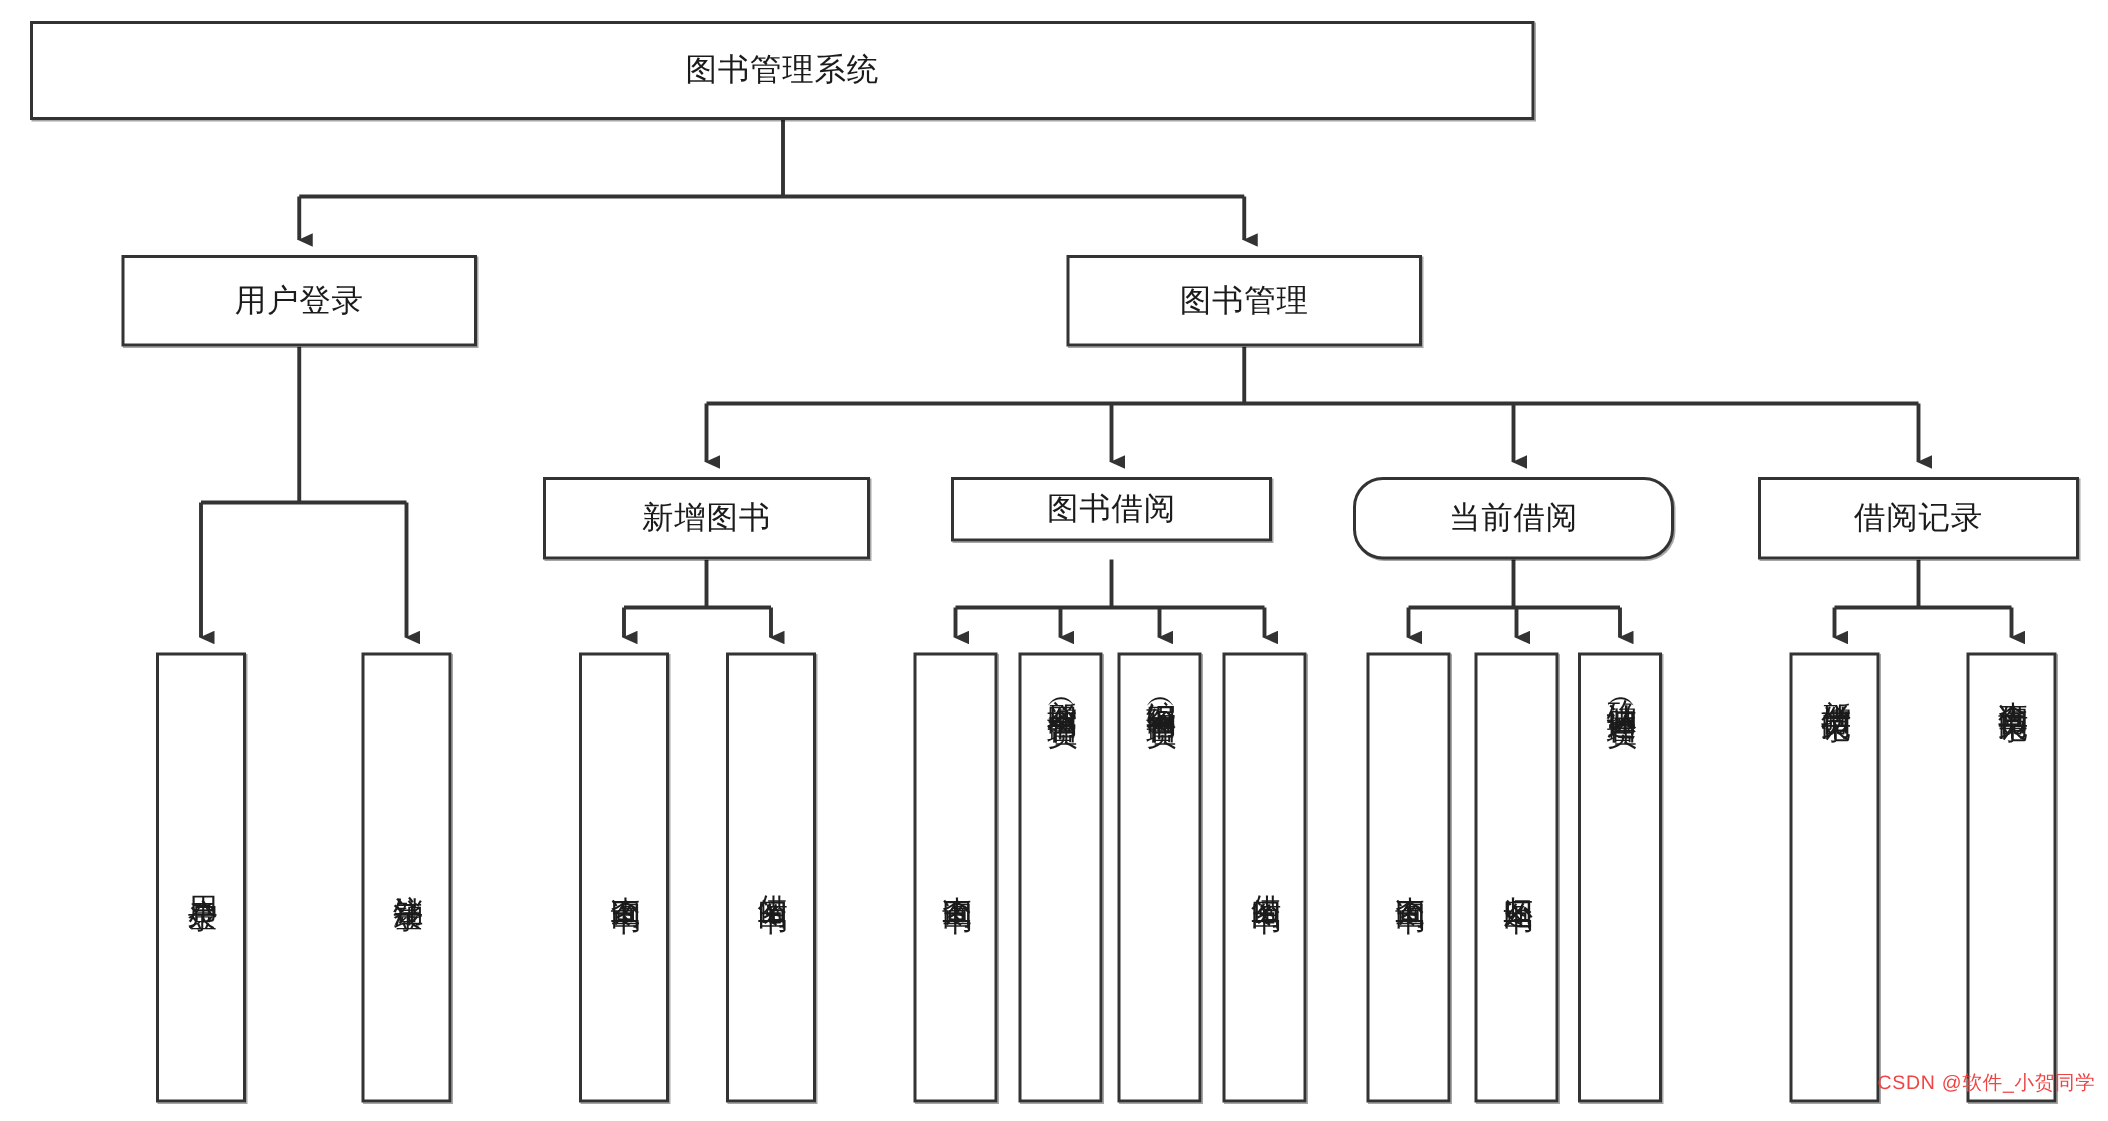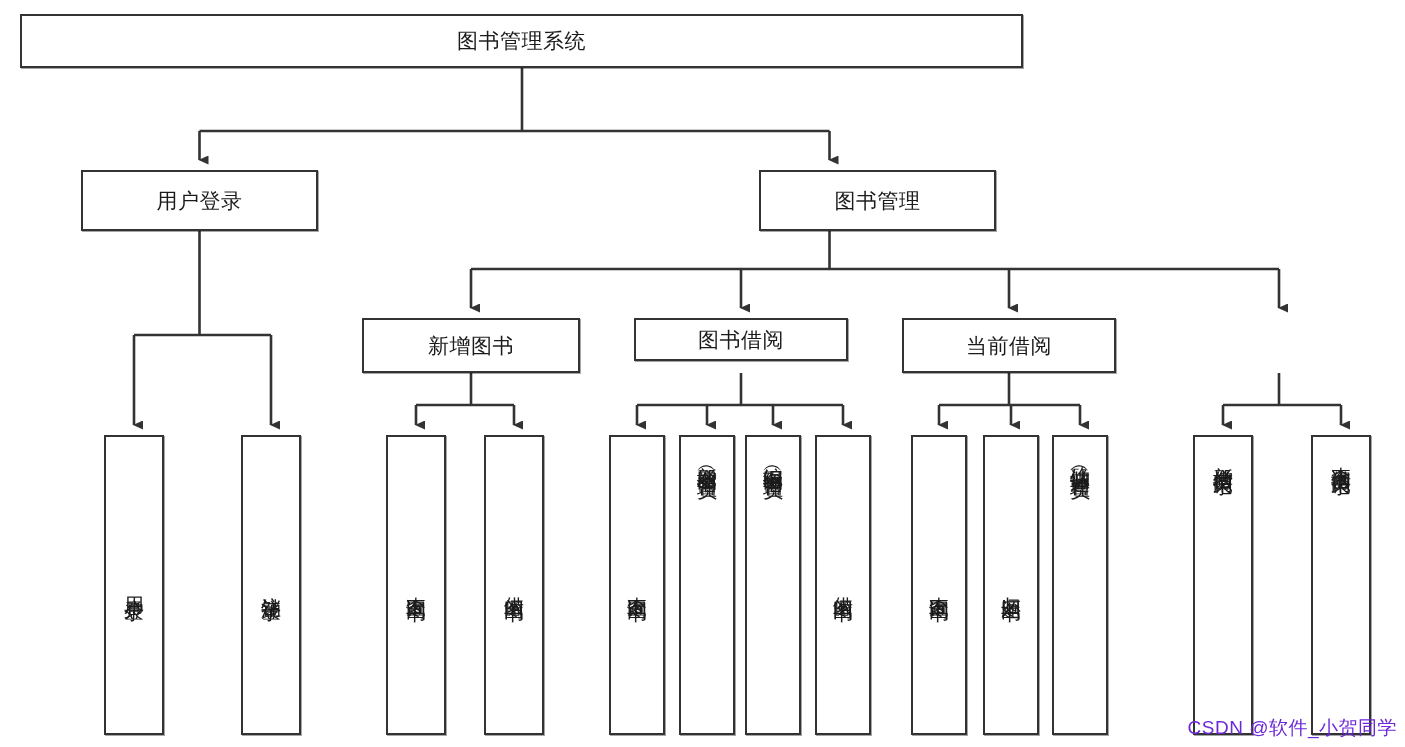--- a/index.html
+++ b/index.html
@@ -59,23 +59,23 @@
     position: absolute;
     left: 0;
     top: 0;
     width: 1405px;
     height: 747px;
     pointer-events: none;
   }
   .watermark {
     position: absolute;
     right: 8px;
-    bottom: 6px;
-    font-size: 19px;
-    color: #6d28d9;
+    bottom: 16px;
+    font-size: 13px;
+    color: #ef4444;
     white-space: nowrap;
     letter-spacing: 0.5px;
   }
 </style>
 </head>
 <body>
 
 <div id="diagram-root">
 
   <svg class="connectors" viewBox="0 0 1405 747" xmlns="http://www.w3.org/2000/svg">
@@ -114,39 +114,42 @@
         <line x1="939" y1="405" x2="939" y2="425" marker-end="url(#arrowhead)"></line>
         <line x1="1011" y1="405" x2="1011" y2="425" marker-end="url(#arrowhead)"></line>
         <line x1="1080" y1="405" x2="1080" y2="425" marker-end="url(#arrowhead)"></line>
         <line x1="1279" y1="373" x2="1279" y2="405"></line>
         <line x1="1223" y1="405" x2="1341" y2="405"></line>
         <line x1="1223" y1="405" x2="1223" y2="425" marker-end="url(#arrowhead)"></line>
         <line x1="1341" y1="405" x2="1341" y2="425" marker-end="url(#arrowhead)"></line>
       </g>
   </svg>
 
-  <div class="node" style="left: 20px; top: 14px; width: 1003px; height: 54px;">
+  <div class="node" style="left: 20px; top: 14px; width: 1003px; height: 66px;">
     <span class="node-label">图书管理系统</span>
   </div>
 
   <div class="node" style="left: 81px; top: 170px; width: 237px; height: 61px;">
     <span class="node-label">用户登录</span>
   </div>
-  <div class="node" style="left: 711px; top: 170px; width: 237px; height: 61px; margin-left: 48px;">
+  <div class="node" style="left: 711px; top: 170px; width: 237px; height: 61px;">
     <span class="node-label">图书管理</span>
   </div>
 
   <div class="node" style="left: 362px; top: 318px; width: 218px; height: 55px;">
     <span class="node-label">新增图书</span>
   </div>
   <div class="node" style="left: 634px; top: 318px; width: 214px; height: 43px;">
     <span class="node-label">图书借阅</span>
   </div>
-  <div class="node" style="left: 902px; top: 318px; width: 214px; height: 55px;">
+  <div class="node" style="left: 902px; top: 318px; width: 214px; height: 55px; border-radius: 20px;">
     <span class="node-label">当前借阅</span>
+  </div>
+  <div class="node" style="left: 1172px; top: 318px; width: 214px; height: 55px;">
+    <span class="node-label">借阅记录</span>
   </div>
 
   <div class="node vertical centered" style="left: 104px; top: 435px; width: 60px; height: 300px;">
     <span class="node-label">用户登录</span>
   </div>
   <div class="node vertical centered" style="left: 241px; top: 435px; width: 60px; height: 300px;">
     <span class="node-label">注销登录</span>
   </div>
   <div class="node vertical centered" style="left: 386px; top: 435px; width: 60px; height: 300px;">
     <span class="node-label">查询图书</span>

